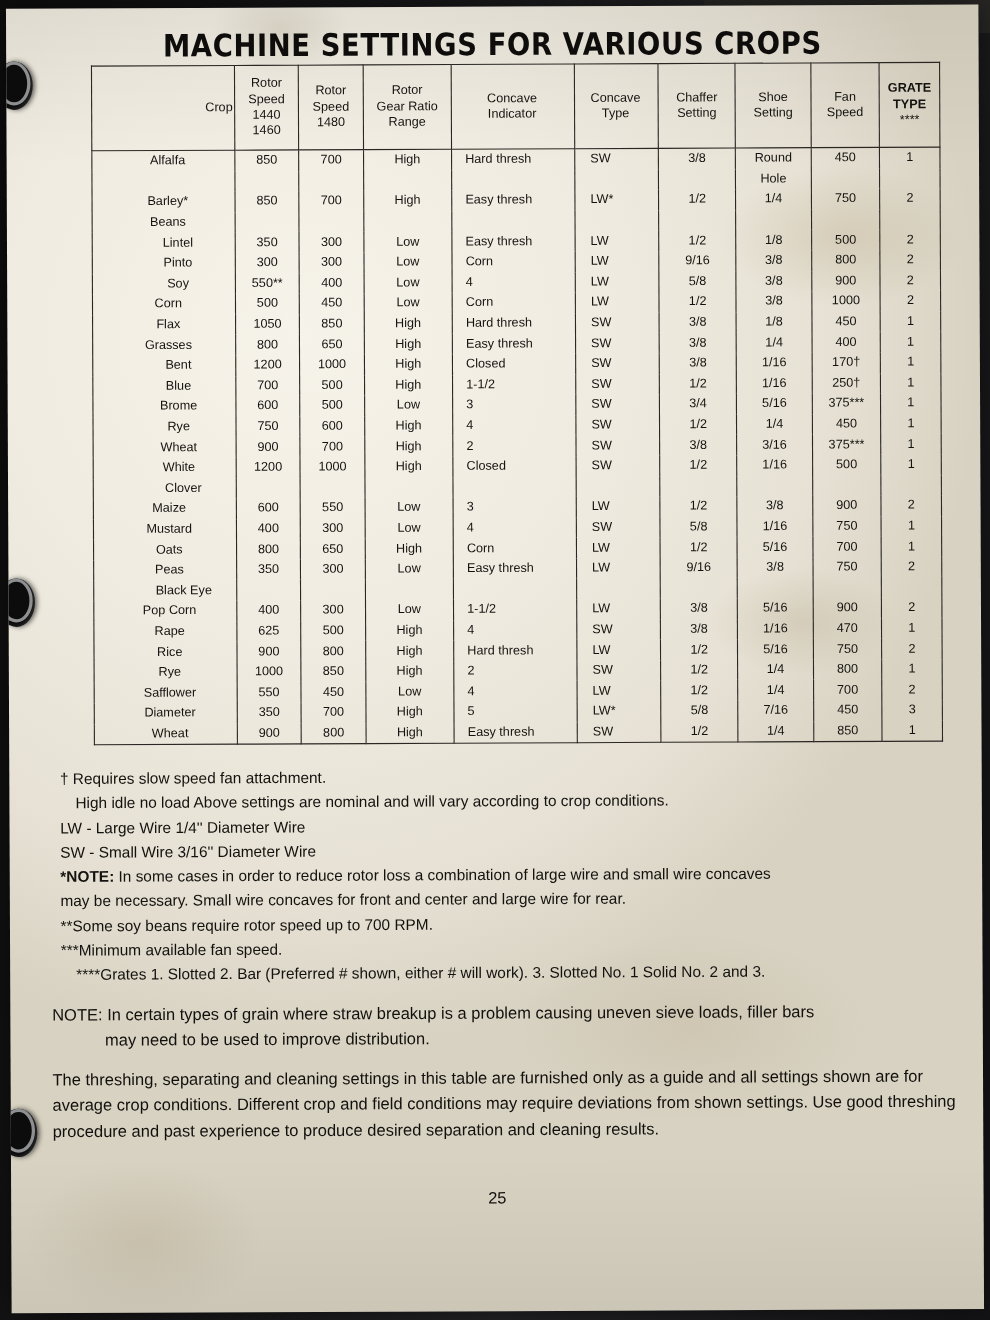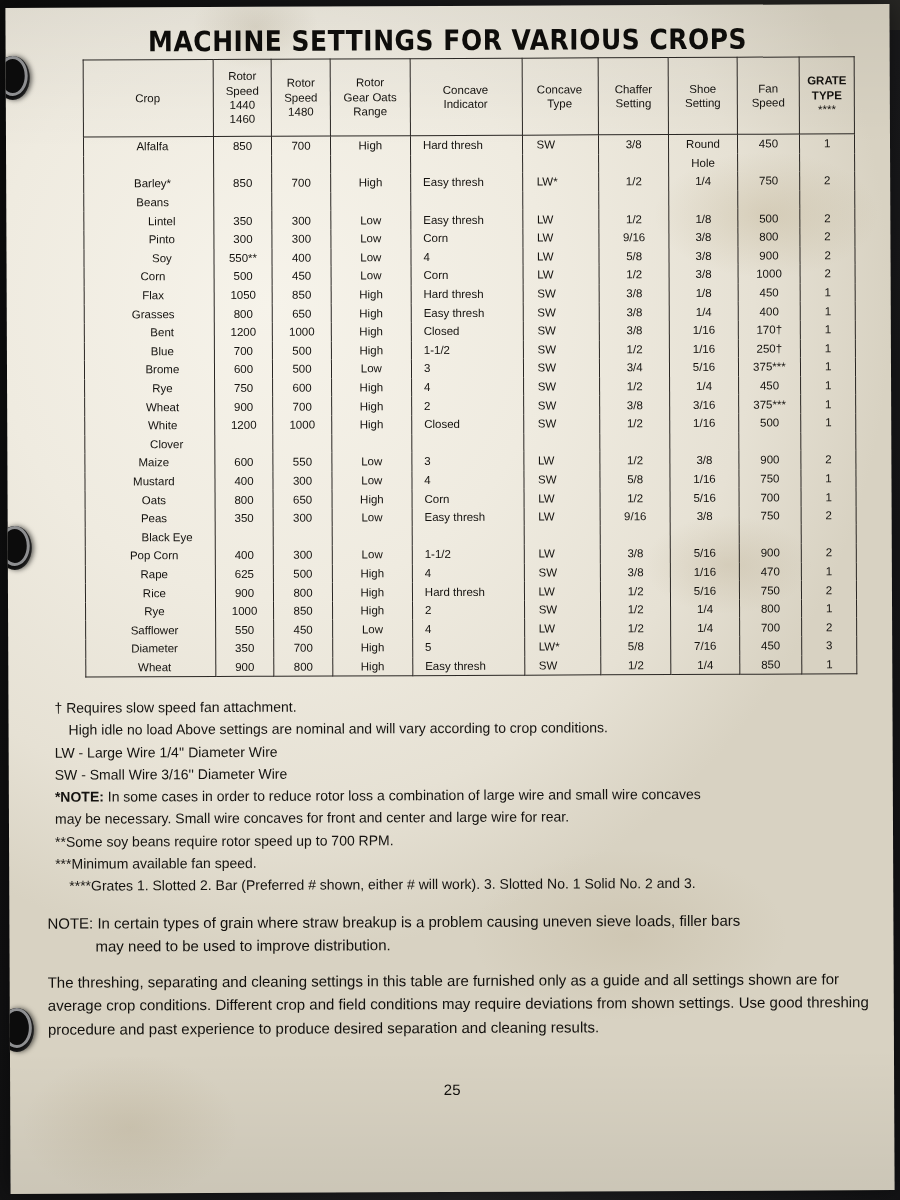--- a/index.html
+++ b/index.html
@@ -193,35 +193,35 @@
   <div class="desk-strip"></div>
 
   <div class="sheet">
     <div class="content">
 
       <h1 class="title">MACHINE SETTINGS FOR VARIOUS CROPS</h1>
 
       <table class="settings">
         <thead>
           <tr>
-            <th class="c-crop" style="text-align:center;padding-left:0 !important;">Crop</th>
+            <th class="c-crop" style="text-align:right;padding-left:0 !important;">Crop</th>
             <th class="num">
               <div>Rotor</div>
               <div>Speed</div>
               <div>1440</div>
               <div>1460</div>
             </th>
             <th class="num">
               <div>Rotor</div>
               <div>Speed</div>
               <div>1480</div>
             </th>
             <th class="gear">
               <div>Rotor</div>
-              <div>Gear Oats</div>
+              <div>Gear Ratio</div>
               <div>Range</div>
             </th>
             <th class="ind" style="text-align:center;padding-left:0 !important;">
               <div>Concave</div>
               <div>Indicator</div>
             </th>
             <th class="ctype" style="text-align:center;padding-left:0 !important;">
               <div>Concave</div>
               <div>Type</div>
             </th>

